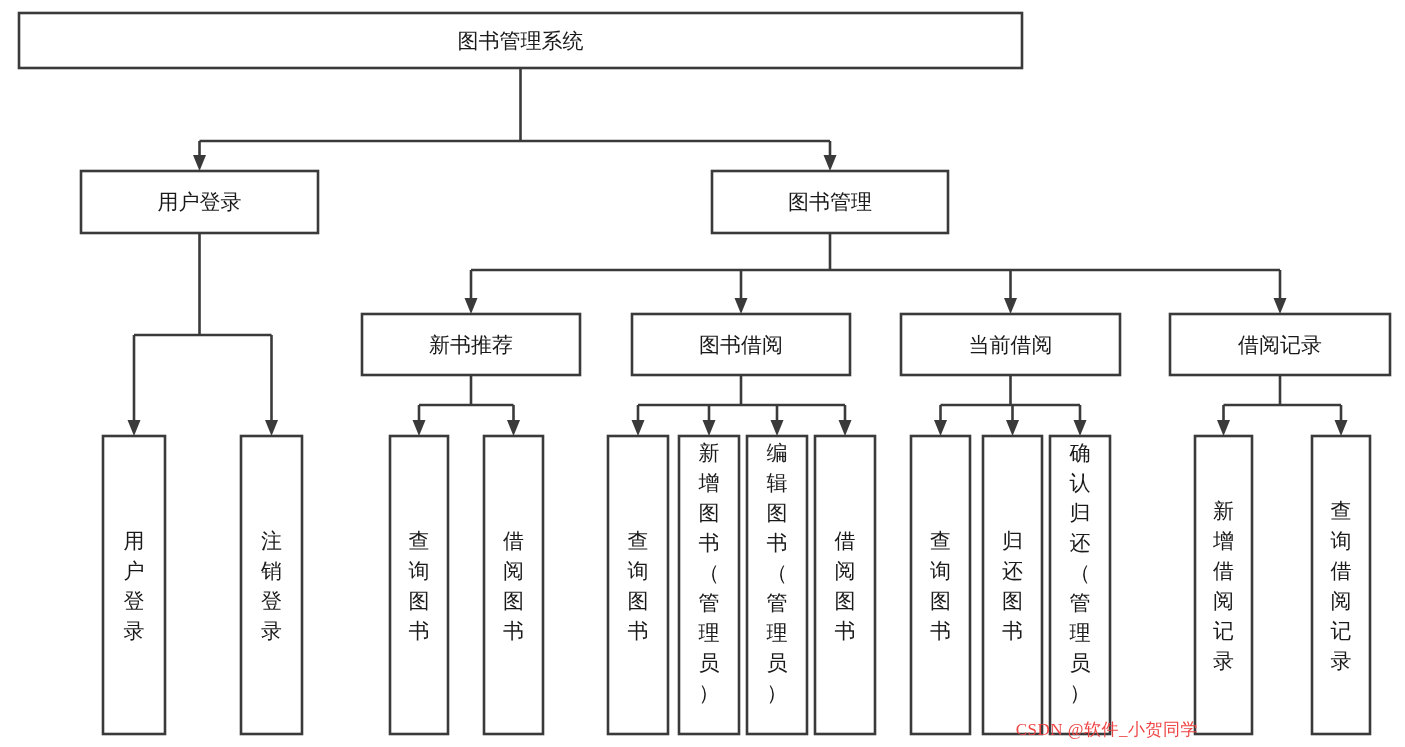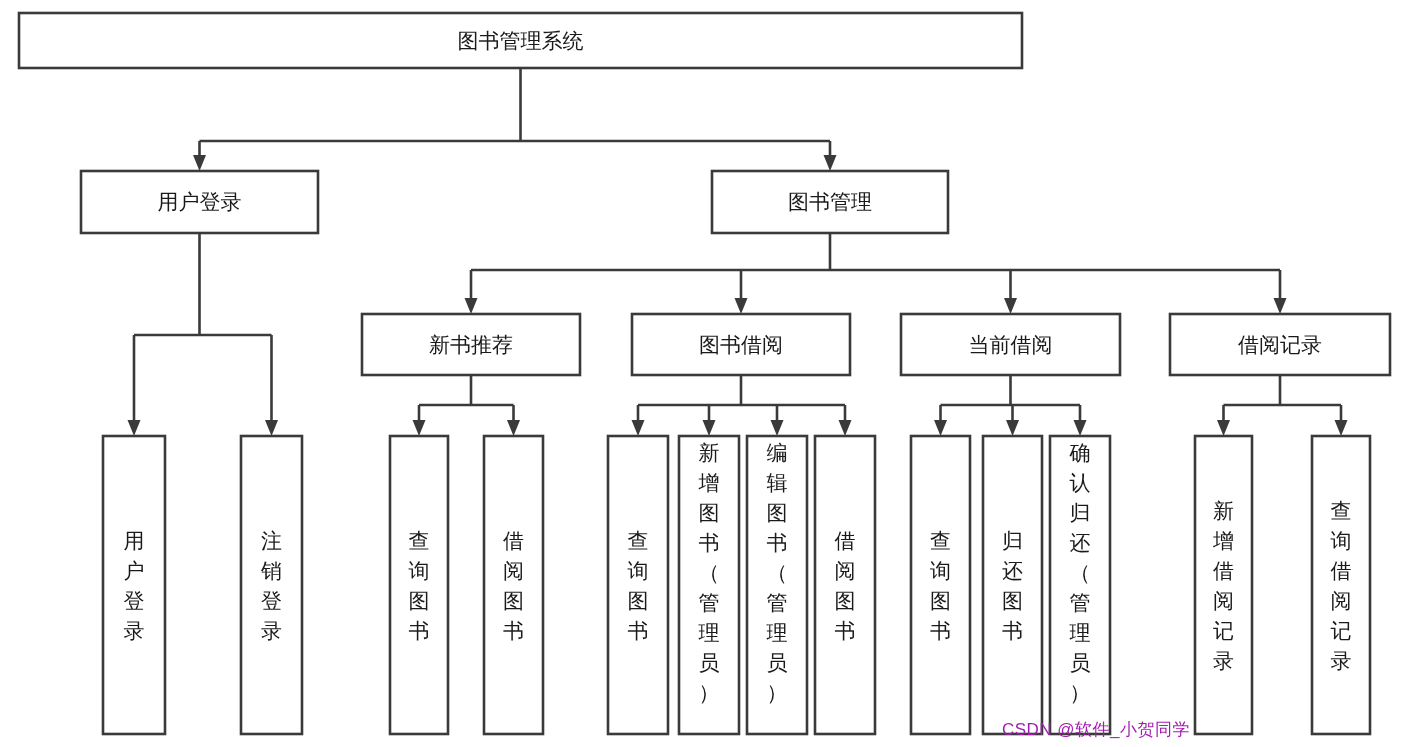--- a/index.html
+++ b/index.html
@@ -12,20 +12,21 @@
     width: 1405px;
     height: 747px;
     overflow: hidden;
     font-family: "DejaVu Sans", "Liberation Sans", sans-serif;
   }
   #diagram-root {
     position: relative;
     width: 1198px;
     height: 747px;
     background: #ffffff;
+    padding-left: 8px;
   }
   svg#tree-svg {
     position: absolute;
     left: 0;
     top: 0;
     width: 1405px;
     height: 747px;
     display: block;
   }
   .node-box {
@@ -53,23 +54,23 @@
   .node-label-v {
     font-family: "DejaVu Sans", "Liberation Sans", sans-serif;
     font-size: 21px;
     fill: #1a1a1a;
     text-anchor: middle;
   }
   .watermark {
     position: absolute;
     right: 8px;
     bottom: 6px;
-    font-family: Liberation Sans, sans-serif;
+    font-family: Liberation Serif, serif;
     font-size: 17px;
-    color: #a21caf;
+    color: #ef4444;
     white-space: nowrap;
     letter-spacing: 0.5px;
     user-select: none;
   }
 </style>
 </head>
 <body>
 
 <div id="diagram-root">
   <svg id="tree-svg" viewBox="0 0 1405 747" preserveAspectRatio="none">

